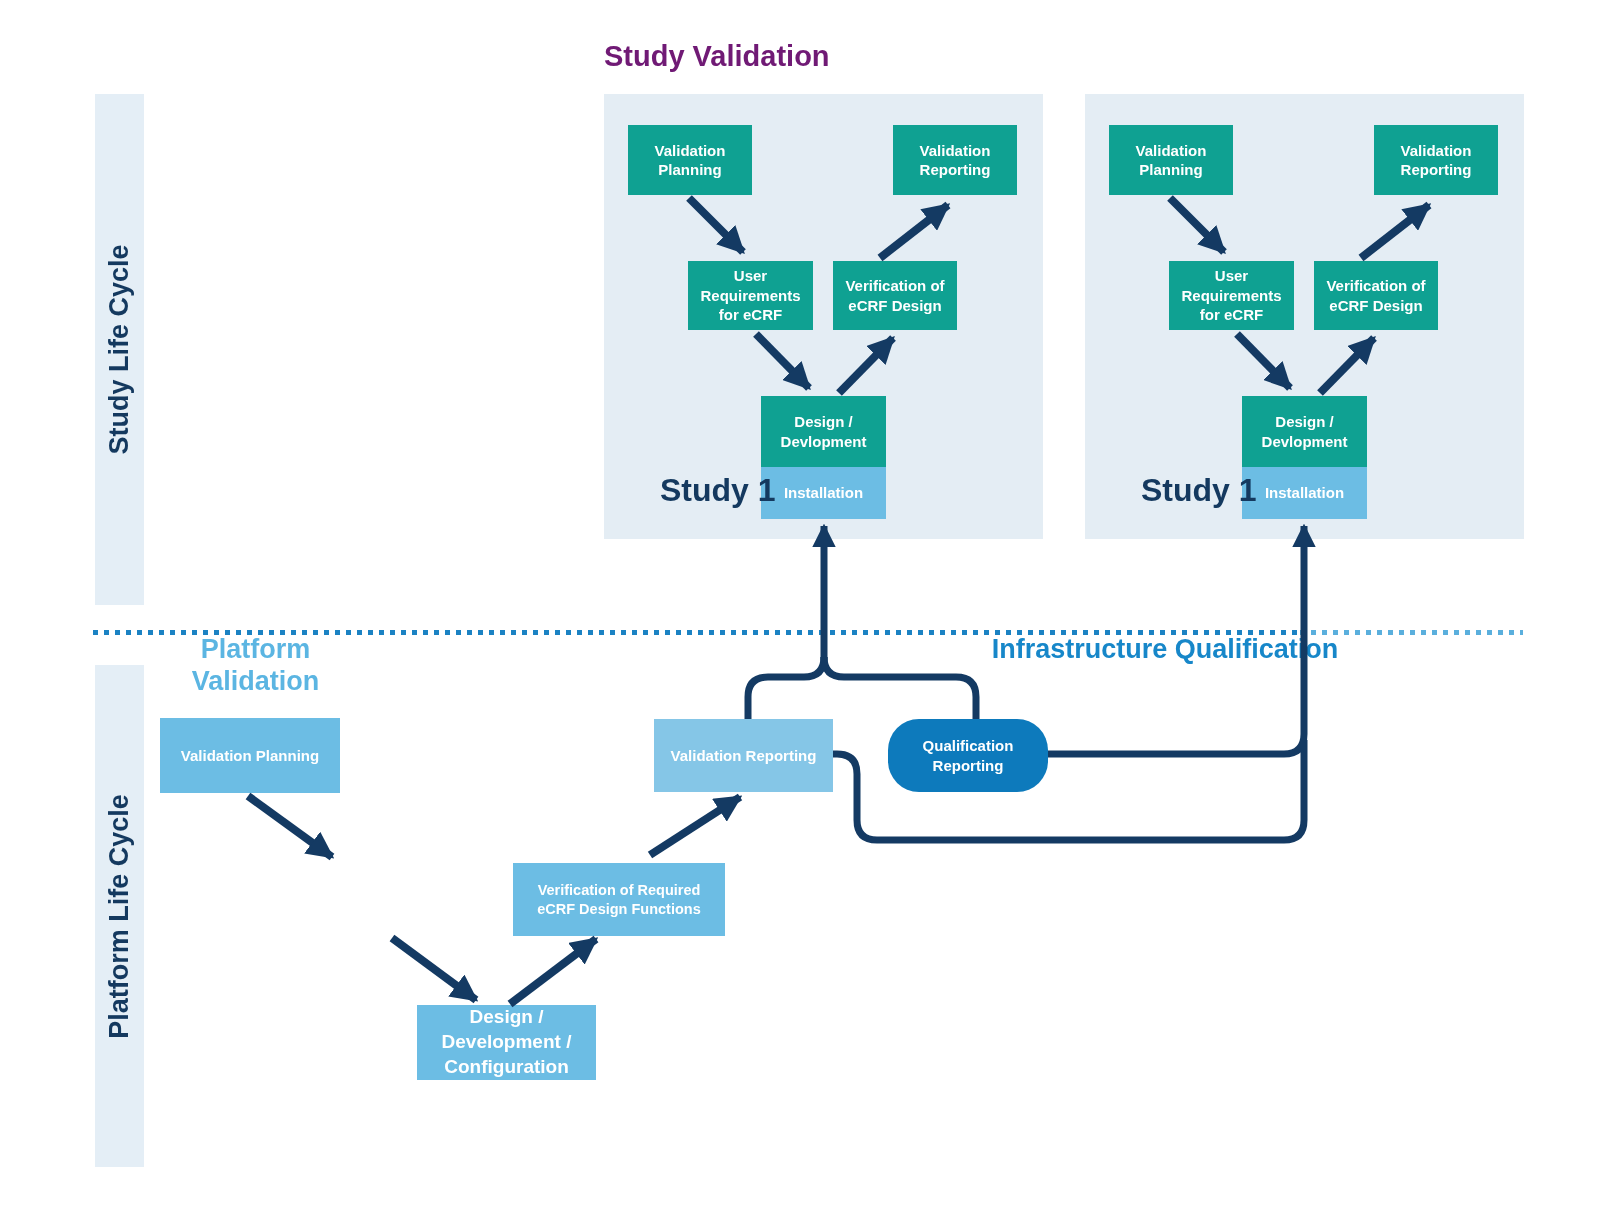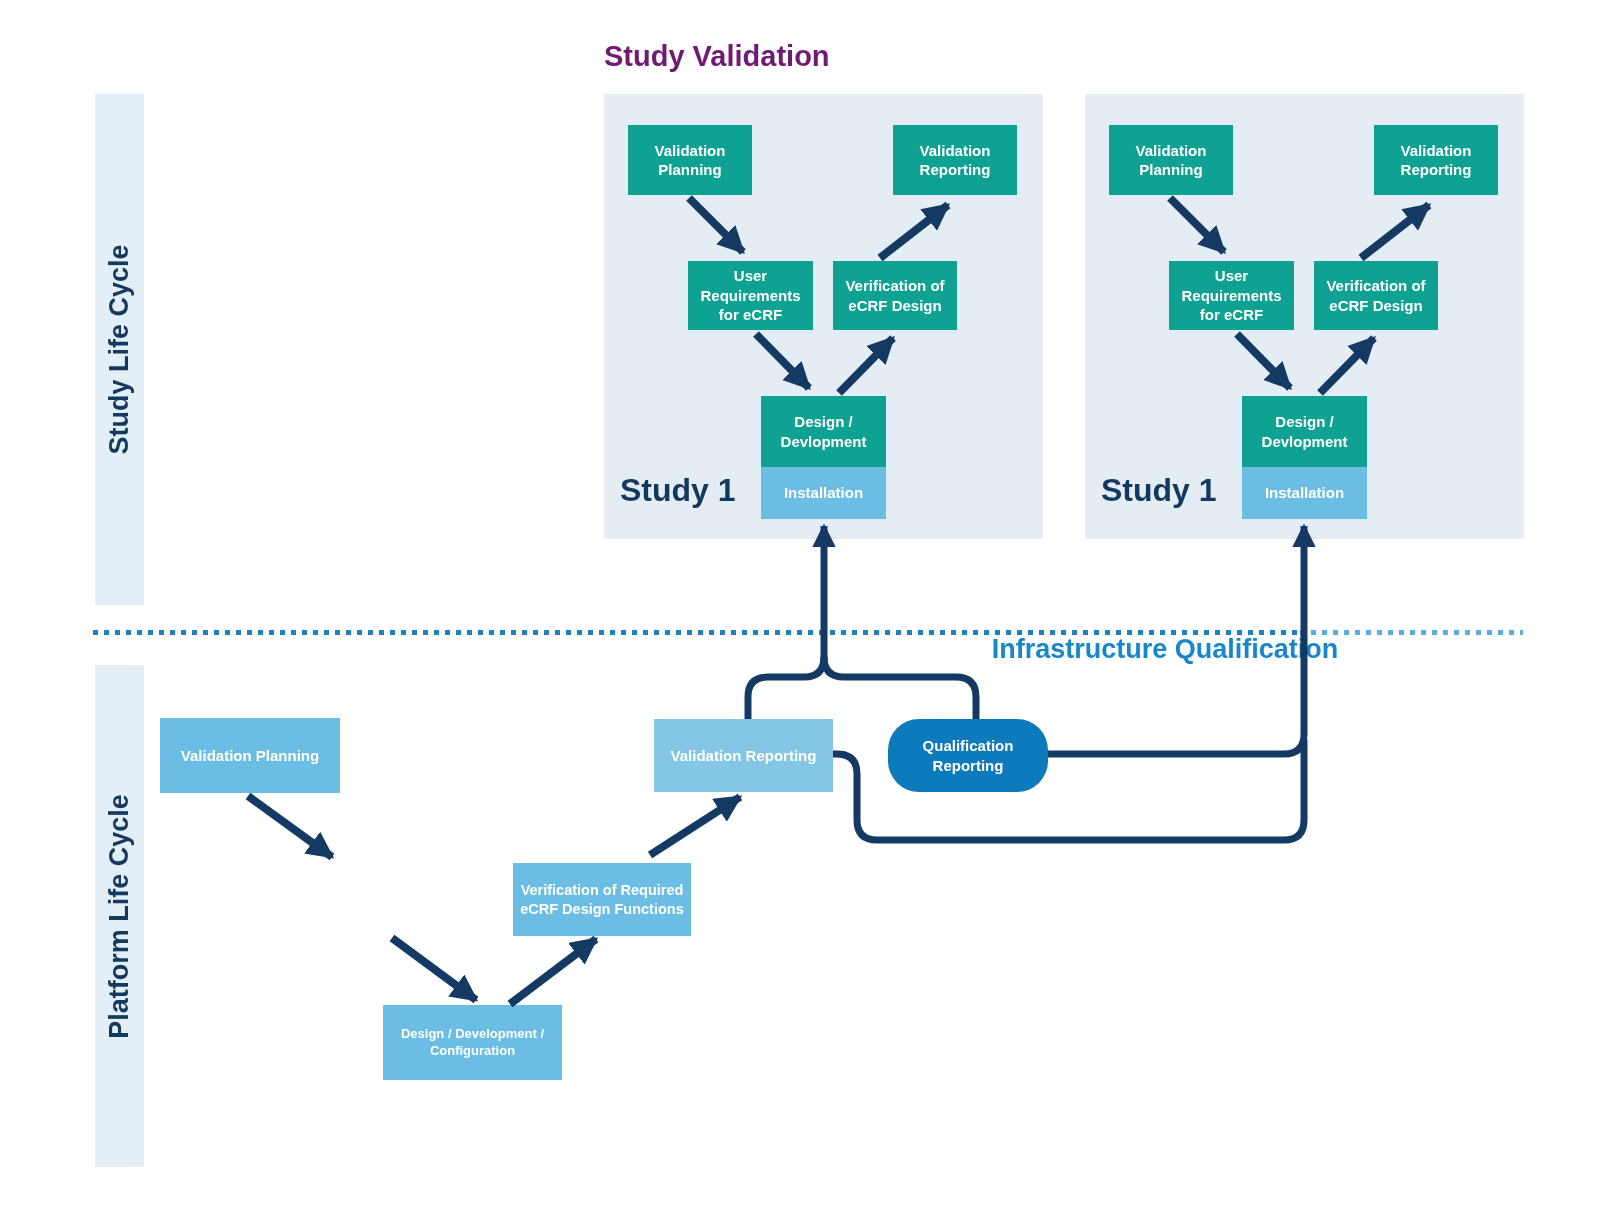--- a/index.html
+++ b/index.html
@@ -25,21 +25,21 @@
   }
   .box{
     position:absolute;display:flex;align-items:center;justify-content:center;text-align:center;
     color:#ffffff;font-weight:700;line-height:1.3;padding:2px 6px;box-sizing:border-box;
   }
   .teal{background:#0fa192;font-size:15px;}
   .lblue{background:#6cbde4;font-size:15px;}
   .lblue2{background:#85c6e7;font-size:15px;}
   .dblue{background:#0d7abc;font-size:15px;}
   .study-label{
-    position:absolute;font-weight:700;font-size:32px;color:#14395f;white-space:nowrap;
+    position:absolute;font-weight:700;font-size:32px;color:#14395f;white-space:nowrap;margin-left:40px;
   }
   .dotted{
     position:absolute;top:630px;height:5px;
   }
   .dotted.a{background:repeating-linear-gradient(to right,#1b82c3 0 5px,transparent 5px 11px);}
   .dotted.b{background:repeating-linear-gradient(to right,#5aafdd 0 5px,transparent 5px 11px);}
   svg.overlay{position:absolute;left:0;top:0;width:1600px;height:1208px;pointer-events:none;}
   .conn{stroke:#143a63;stroke-width:7;fill:none;stroke-linejoin:round;}
   .arrow{stroke:#143a63;stroke-width:8;fill:none;}
 </style>
@@ -52,20 +52,21 @@
     <span>Study Life Cycle</span>
   </div>
   <div class="bar" style="left:95px;top:665px;width:49px;height:502px;">
     <span>Platform Life Cycle</span>
   </div>
 
   <div class="panel" style="left:604px;top:94px;width:439px;height:445px;"></div>
   <div class="panel" style="left:1085px;top:94px;width:439px;height:445px;"></div>
 
   <div class="heading-teal" style="left:604px;top:40px;">Study Validation</div>
+  <div class="heading-lblue" style="left:148px;top:634px;width:215px;">Platform Validation</div>
   <div class="heading-mblue" style="left:980px;top:634px;width:370px;">Infrastructure Qualification</div>
 
   <div class="dotted a" style="left:93px;width:1207px;"></div>
   <div class="dotted b" style="left:1300px;width:223px;"></div>
 
   <div class="box teal" style="left:628px;top:125px;width:124px;height:70px;">Validation Planning</div>
   <div class="box teal" style="left:893px;top:125px;width:124px;height:70px;">Validation Reporting</div>
   <div class="box teal" style="left:688px;top:261px;width:125px;height:69px;">User Requirements for eCRF</div>
   <div class="box teal" style="left:833px;top:261px;width:124px;height:69px;">Verification of eCRF Design</div>
   <div class="box teal" style="left:761px;top:396px;width:125px;height:71px;">Design / Devlopment</div>
@@ -74,22 +75,22 @@
 
   <div class="box teal" style="left:1109px;top:125px;width:124px;height:70px;">Validation Planning</div>
   <div class="box teal" style="left:1374px;top:125px;width:124px;height:70px;">Validation Reporting</div>
   <div class="box teal" style="left:1169px;top:261px;width:125px;height:69px;">User Requirements for eCRF</div>
   <div class="box teal" style="left:1314px;top:261px;width:124px;height:69px;">Verification of eCRF Design</div>
   <div class="box teal" style="left:1242px;top:396px;width:125px;height:71px;">Design / Devlopment</div>
   <div class="box lblue" style="left:1242px;top:467px;width:125px;height:52px;">Installation</div>
   <div class="study-label" style="left:1101px;top:472px;">Study 1</div>
 
   <div class="box lblue" style="left:160px;top:718px;width:180px;height:75px;">Validation Planning</div>
-  <div class="box lblue" style="left:383px;top:1005px;width:179px;height:75px;font-size:13px;">Design / Development / Configuration</div>
-  <div class="box lblue" style="left:513px;top:863px;width:178px;height:73px;font-size:14.5px;">Verification of Required eCRF Design Functions</div>
+  <div class="box lblue" style="left:417px;top:1005px;width:179px;height:75px;font-size:19px;">Design / Development / Configuration</div>
+  <div class="box lblue" style="left:513px;top:863px;width:212px;height:73px;font-size:14.5px;">Verification of Required eCRF Design Functions</div>
   <div class="box lblue2" style="left:654px;top:719px;width:179px;height:73px;">Validation Reporting</div>
   <div class="box dblue" style="left:888px;top:719px;width:160px;height:73px;border-radius:31px;">Qualification Reporting</div>
 
   <svg class="overlay" viewBox="0 0 1600 1208">
     <defs>
       <marker id="ah" viewBox="0 0 10 10" refX="9" refY="5" markerWidth="3.4" markerHeight="3.4" orient="auto">
         <path d="M0,0 L10,5 L0,10 Z" fill="#143a63"></path>
       </marker>
     </defs>
 

